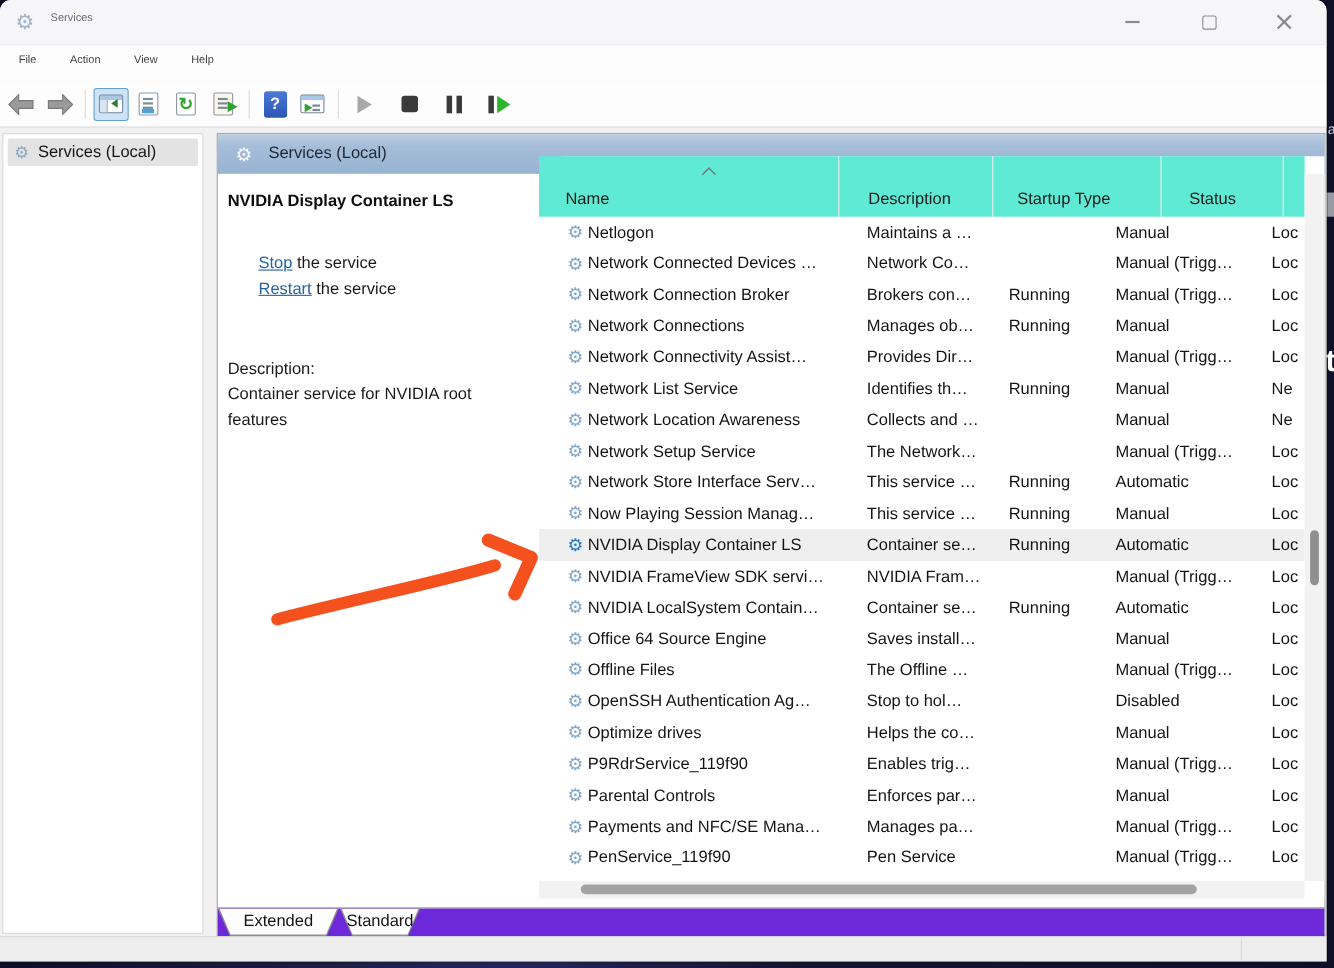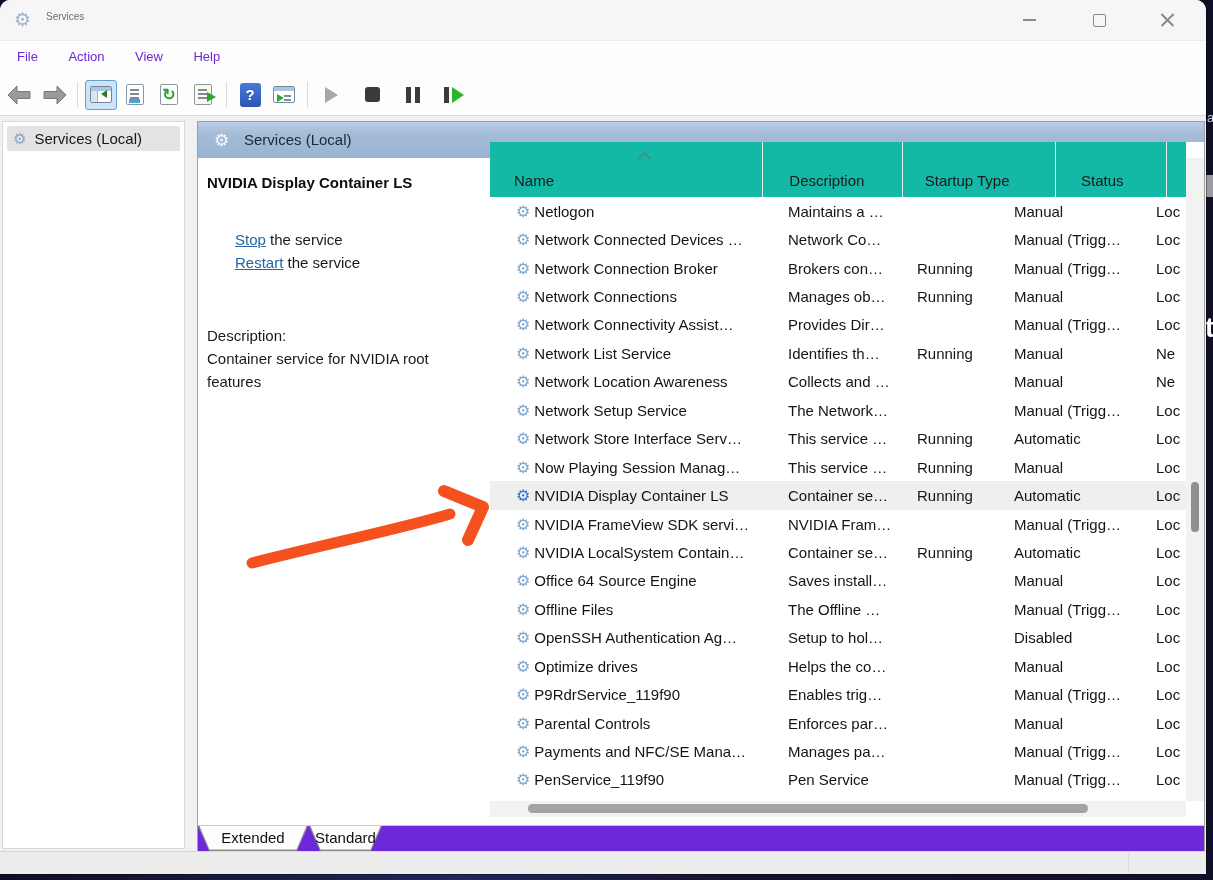--- a/index.html
+++ b/index.html
@@ -21,21 +21,21 @@
   .wc { position:absolute; top:8px; width:34px; height:24px; display:flex; align-items:center; justify-content:center; }
   .wc-min { left:1012px; } .wc-max { left:1082px; } .wc-close { left:1150px; }
   .wc-min .bar { width:13px; height:2px; background:#8a8a8a; }
   .wc-max .box { width:13px; height:13px; border:1.6px solid #8a8a8a; border-radius:2px; }
   .wc-close .x { position:relative; width:15px; height:15px; }
   .wc-close .x::before,.wc-close .x::after { content:""; position:absolute; left:-1px; top:6.5px; width:17px; height:1.8px; background:#8a8a8a; }
   .wc-close .x::before { transform:rotate(45deg); } .wc-close .x::after { transform:rotate(-45deg); }
 
   
   .menubar { position:absolute; left:0; top:40px; width:100%; height:34px; background:#fdfdfd; border-top:1px solid #ececec; }
-  .menu-item { display:inline-block; margin-top:6px; padding:2px 13px; font-size:13px; color:#6d28d9; }
+  .menu-item { display:inline-block; margin-top:6px; padding:2px 13px; font-size:10px; color:#404040; }
   .menu-item:first-child { margin-left:4px; }
 
   
   .toolbar { position:absolute; left:0; top:74px; width:100%; height:42px; background:#fdfdfd;
     border-bottom:1px solid #d7d7d7; display:flex; align-items:center; }
   .tbtn { width:32px; height:30px; display:flex; align-items:center; justify-content:center; margin:0 1px; border-radius:3px; }
   .tbtn.active { background:#cde3f7; border:1px solid #66a0d0; }
   .tsep { width:1px; height:26px; background:#dcdcdc; margin:0 6px; }
 
   .doc-ico { position:relative; width:18px; height:21px; background:#ffffff; border:1px solid #8a97a3; border-radius:2px; }
@@ -63,21 +63,21 @@
   
   .detail { position:absolute; left:9px; top:44px; width:278px; }
   .svc-title { position:absolute; left:0; top:8px; font-size:15px; font-weight:bold; color:#0d0d0d; white-space:nowrap; }
   .svc-links { position:absolute; left:0; top:62px; font-size:15px; color:#1a1a1a; line-height:23px;margin-left:28px; }
   .svc-links a { color:#2464a4; text-decoration:underline; }
   .svc-desc { position:absolute; left:0; top:158px; font-size:15px; color:#1a1a1a; line-height:23px; width:272px; }
 
   
   .listpanel { position:absolute; left:292px; top:20px; width:714px; height:677px; background:#fff;
     border-top-left-radius:24px; }
-  .lheader { position:absolute; left:0; top:0; width:696px; height:55px; display:flex; background:#14b8a6;gap:16px; }
+  .lheader { position:absolute; left:0; top:0; width:696px; height:55px; display:flex; background:#5eead4;gap:16px; }
   .hcell { position:relative; display:flex; align-items:flex-end; padding-bottom:8px; font-size:15px; color:#1a1a1a;
     border-right:1px solid #ededed; white-space:nowrap; overflow:hidden; }
   .hcell:last-child { border-right:none; }
   .c-name { width:288px; } .c-desc { width:130px; } .c-status { width:100px; } .c-start { width:145px; } .c-logon { flex:1; }
   .hcell.c-name { padding-left:24px; } .hcell.c-desc { padding-left:10px; } .hcell.c-status { padding-left:9px; }
   .hcell.c-start { padding-left:6px; } .hcell.c-logon { padding-left:3px;align-items:center; }
   .sortchev { position:absolute; left:150px; top:10px; width:9px; height:9px; }
   .sortchev::before { content:""; position:absolute; left:0; top:2px; width:8px; height:8px;
     border-left:1.6px solid #6f6f6f; border-top:1.6px solid #6f6f6f; transform:rotate(45deg); }
 
@@ -409,21 +409,21 @@
             <span class="cell c-desc">The Offline …</span>
             <span class="cell c-status"></span>
             <span class="cell c-start">Manual (Trigg…</span>
             <span class="cell c-logon">Loc</span>
           </div>
           <div class="row">
             <span class="cell c-name">
               <span class="gear">⚙</span>
               <span>OpenSSH Authentication Ag…</span>
             </span>
-            <span class="cell c-desc">Setup to hol…</span>
+            <span class="cell c-desc">Stop to hol…</span>
             <span class="cell c-status"></span>
             <span class="cell c-start">Disabled</span>
             <span class="cell c-logon">Loc</span>
           </div>
           <div class="row">
             <span class="cell c-name">
               <span class="gear">⚙</span>
               <span>Optimize drives</span>
             </span>
             <span class="cell c-desc">Helps the co…</span>

